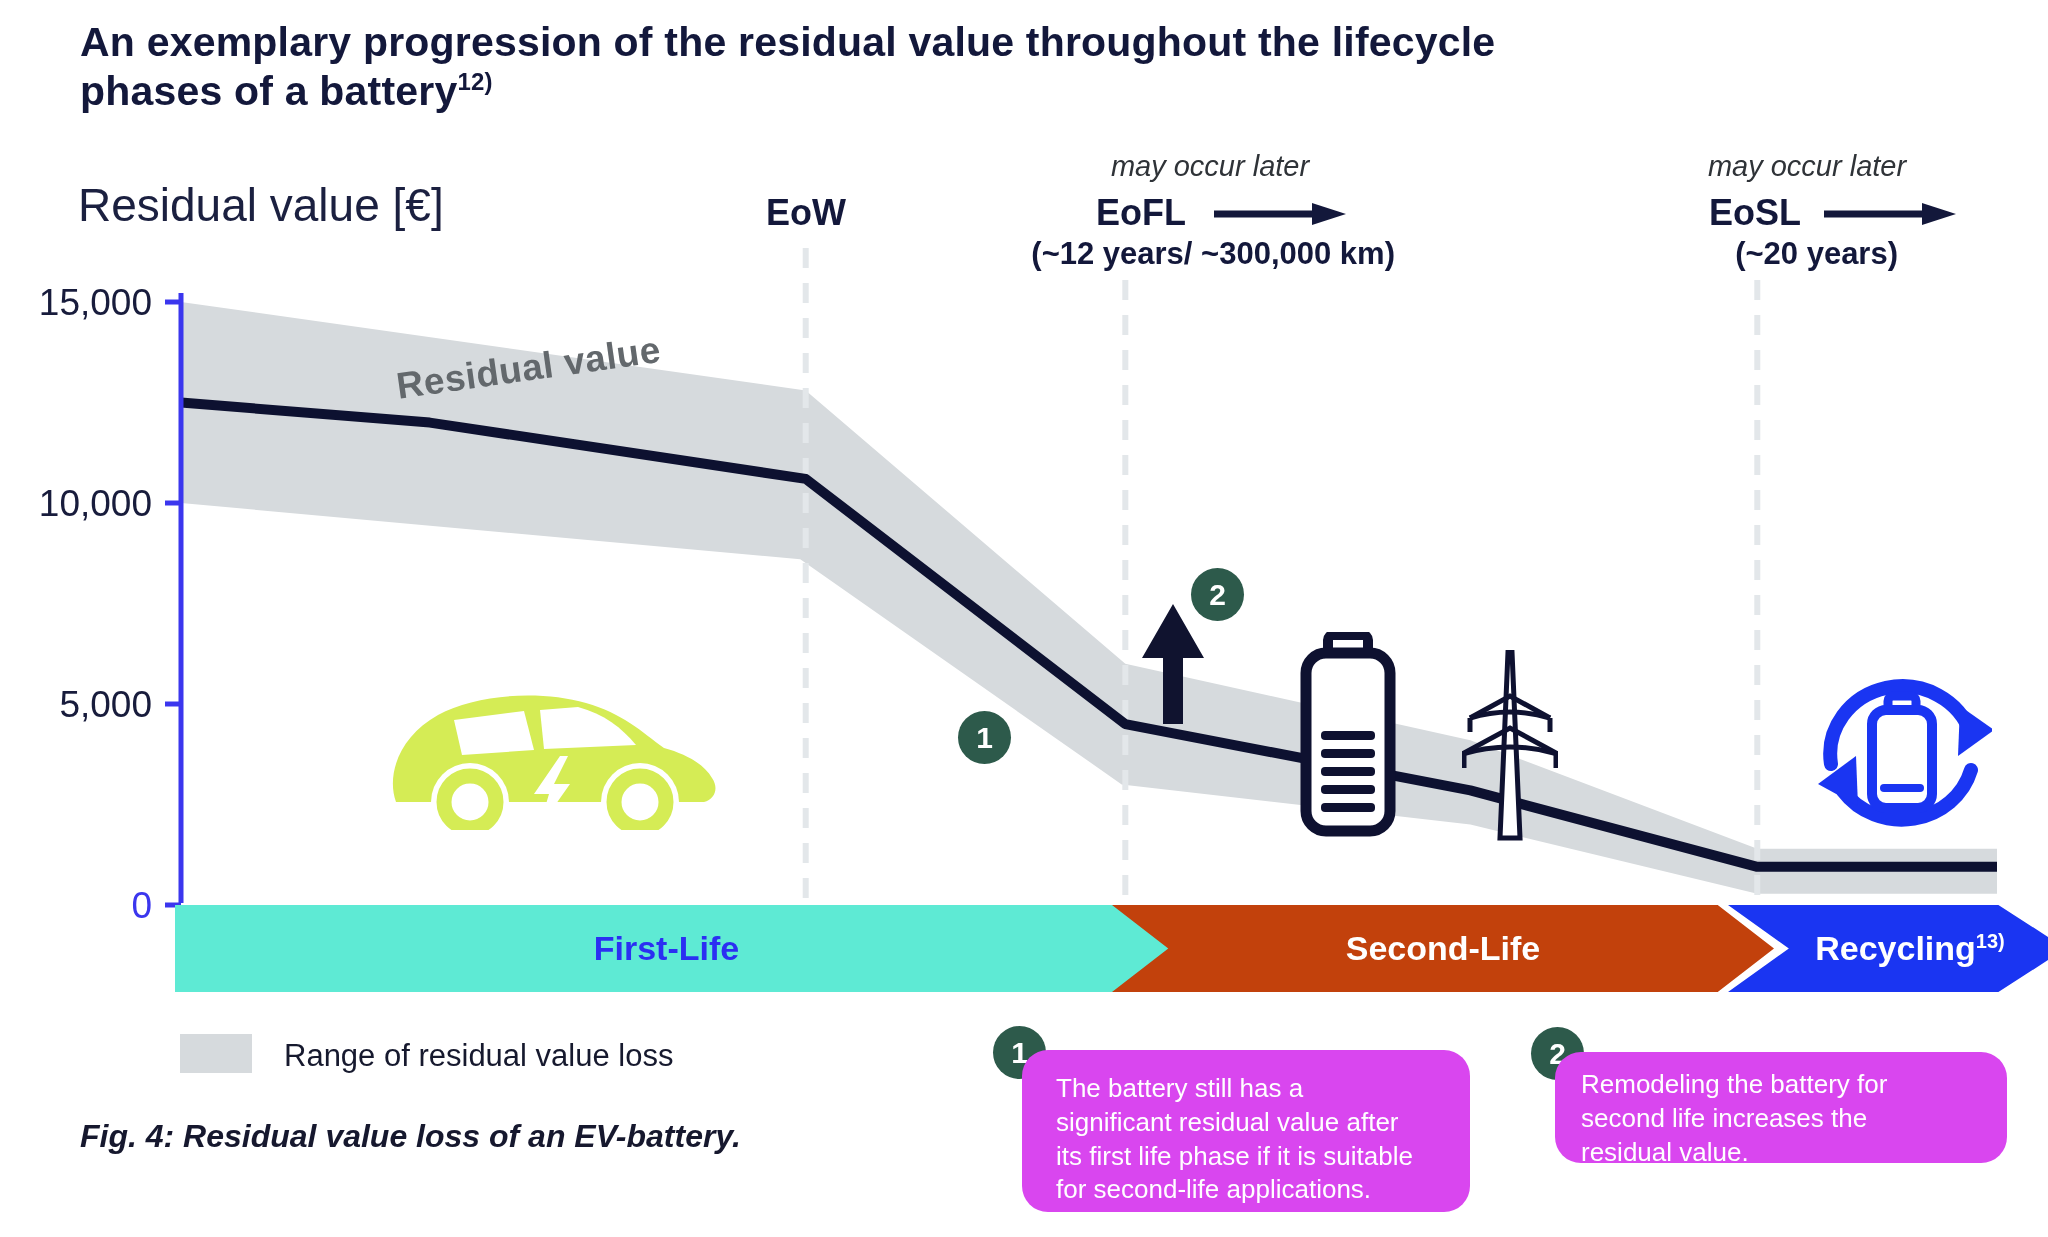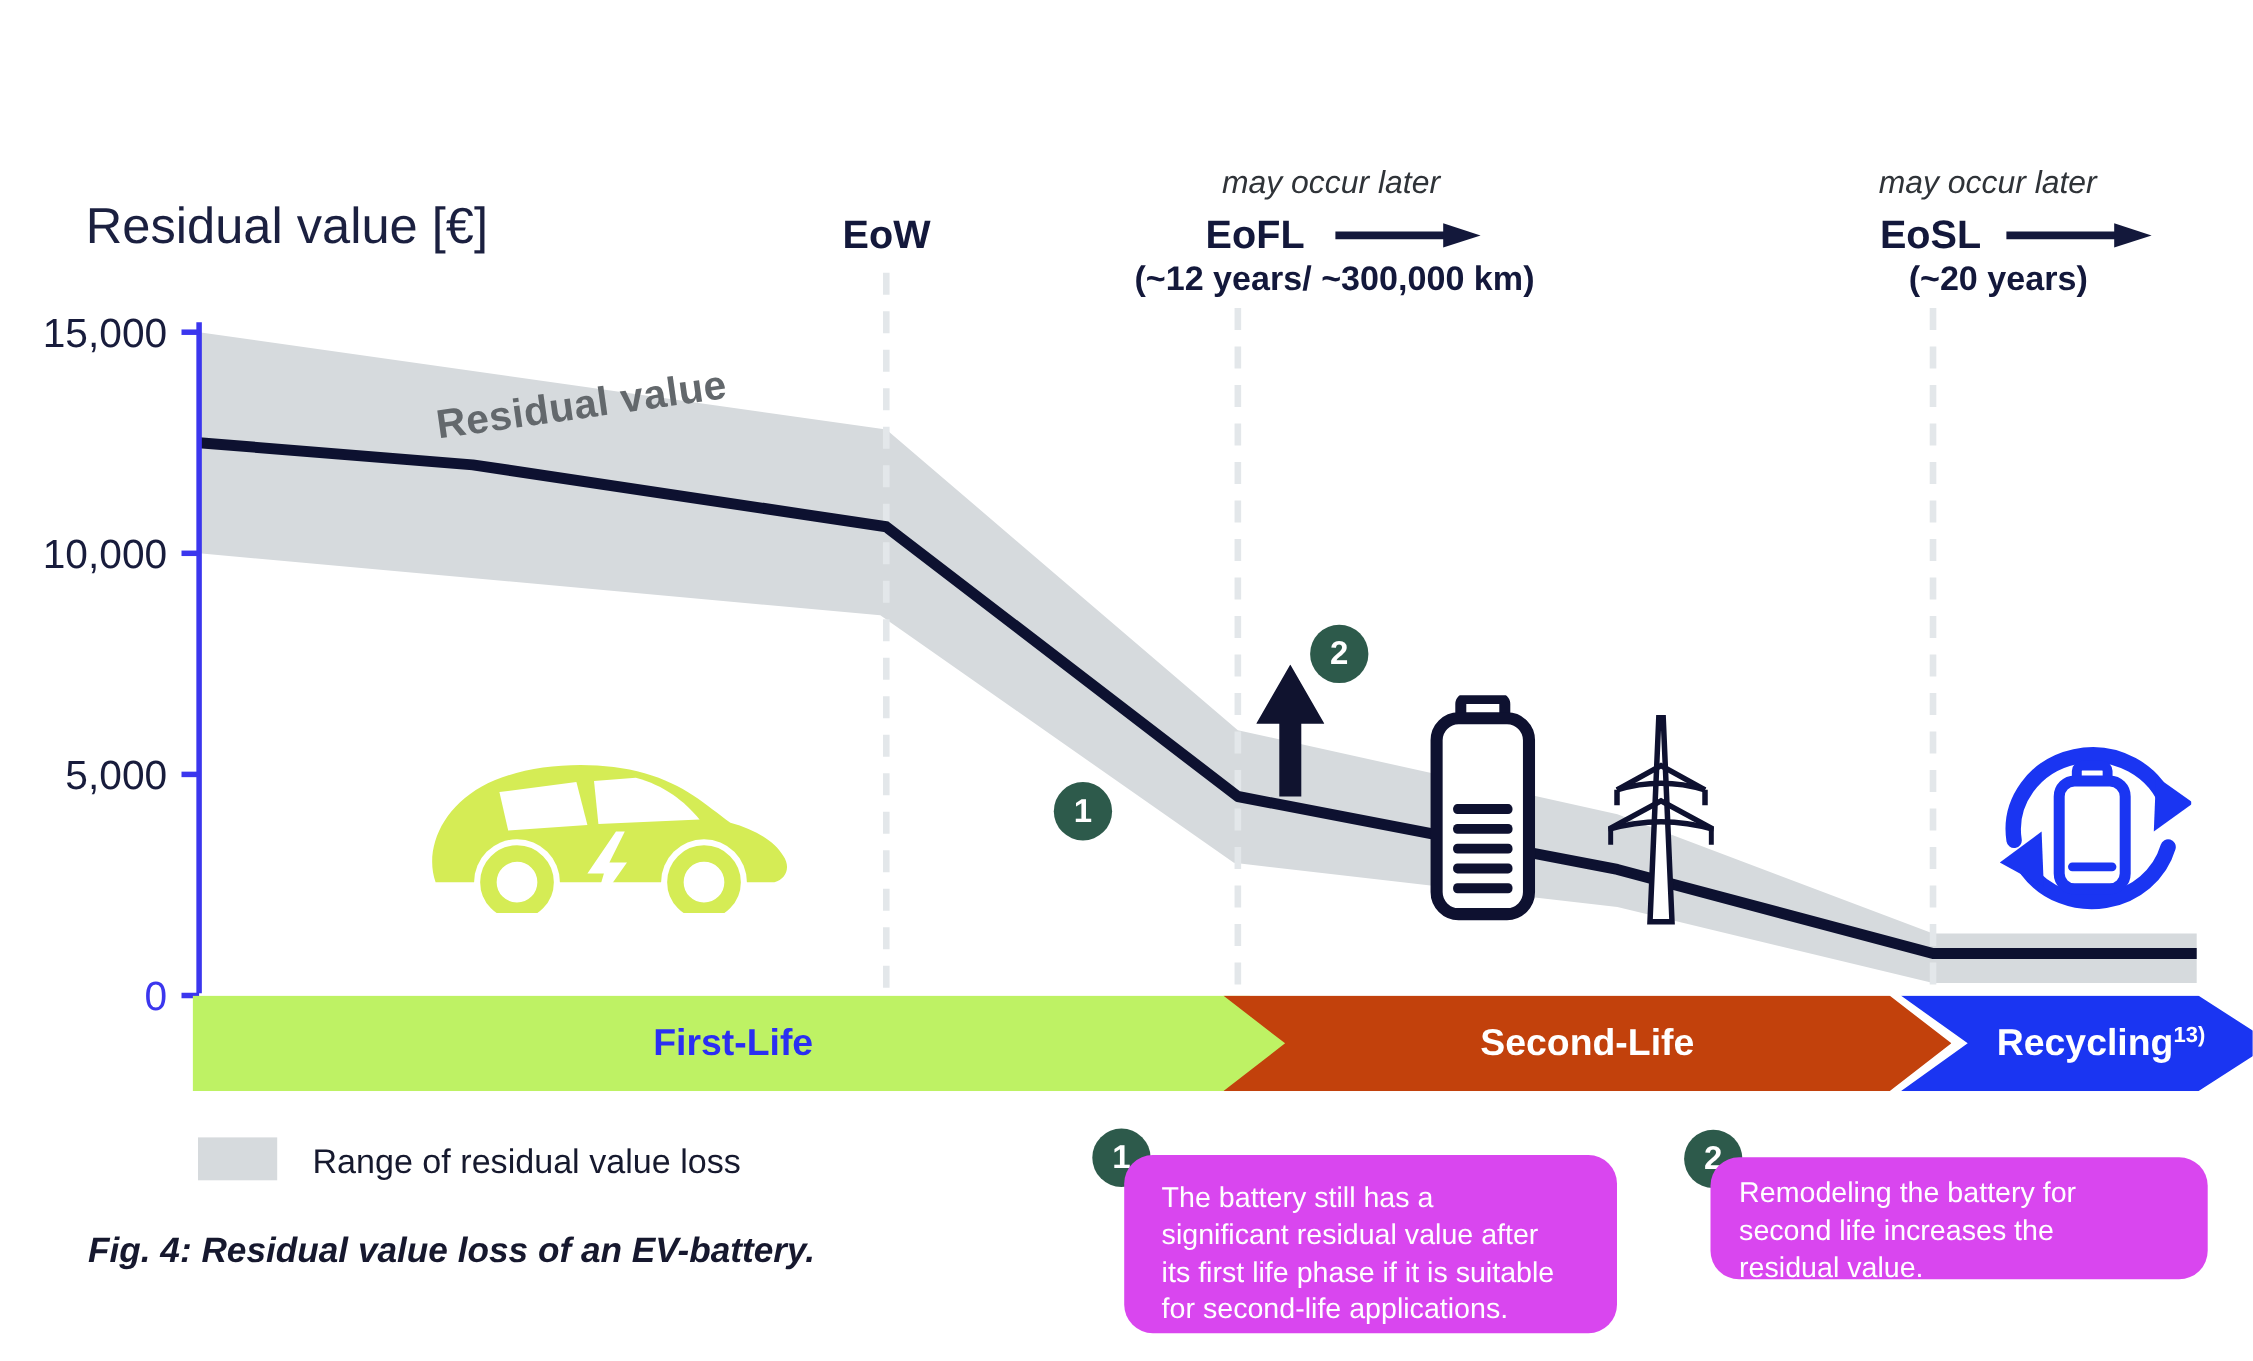--- a/index.html
+++ b/index.html
@@ -32,21 +32,21 @@
   #ms-eofl-sub{left:895px;top:236px;width:500px;}
   #ms-eosl-note{left:1672px;top:150px;width:270px;}
   #ms-eosl{left:1670px;top:192px;width:170px;}
   #ms-eosl-arrow{left:1822px;top:202px;}
   #ms-eosl-sub{left:1598px;top:236px;width:300px;}
 
   
   .phase{position:absolute;top:905px;height:87px;display:flex;align-items:center;
          justify-content:center;font-weight:700;font-size:34px;}
   .phase sup{font-size:20px;margin-top:-14px;}
-  #phase-first{left:175px;width:983px;background:#bef264;color:#2B2FF2;padding-right:36px;
+  #phase-first{left:175px;width:983px;background:#5eead4;color:#2B2FF2;padding-right:36px;
       clip-path:polygon(0 0,94.3% 0,100% 50%,94.3% 100%,0 100%);}
   #phase-second{left:1112px;width:662px;background:#c2410c;color:#fff;
       clip-path:polygon(0 0,91.5% 0,100% 50%,91.5% 100%,0 100%,8.5% 50%);align-items:center;}
   #phase-recycle{left:1728px;width:312px;background:#1A35F2;color:#fff;padding-left:26px;
       clip-path:polygon(0 0,80% 0,100% 50%,80% 100%,0 100%,18% 50%);}
 
   
   .badge{position:absolute;width:53px;height:53px;border-radius:50%;background:#2D5A4B;
          color:#fff;font-weight:700;font-size:30px;display:flex;align-items:center;
          justify-content:center;}
@@ -84,20 +84,22 @@
       <line x1="165" x2="181" y1="905" y2="905" stroke="#3B36EE" stroke-width="5"></line>
       <text x="152" y="918" text-anchor="end" class="tick-label zero">0</text>
       <line x1="165" x2="181" y1="704" y2="704" stroke="#3B36EE" stroke-width="5"></line>
       <text x="152" y="717" text-anchor="end" class="tick-label">5,000</text>
       <line x1="165" x2="181" y1="503" y2="503" stroke="#3B36EE" stroke-width="5"></line>
       <text x="152" y="516" text-anchor="end" class="tick-label">10,000</text>
       <line x1="165" x2="181" y1="302" y2="302" stroke="#3B36EE" stroke-width="5"></line>
       <text x="152" y="315" text-anchor="end" class="tick-label">15,000</text>
     </svg>
 
+  <div class="abs title"><span>An exemplary progression of the residual value throughout the lifecycle
+phases of a battery</span><sup>12)</sup></div>
   <div class="abs axis-title">Residual value [€]</div>
 
   <div class="abs band-label">Residual value</div>
 
   <div class="abs ms-label" id="ms-eow">EoW</div>
 
   <div class="abs ms-note" id="ms-eofl-note">may occur later</div>
   <div class="abs ms-label" id="ms-eofl">EoFL</div>
   <svg class="abs" id="ms-eofl-arrow" width="135" height="24">
     <line x1="2" y1="12" x2="102" y2="12" stroke="#13183B" stroke-width="7"></line>

